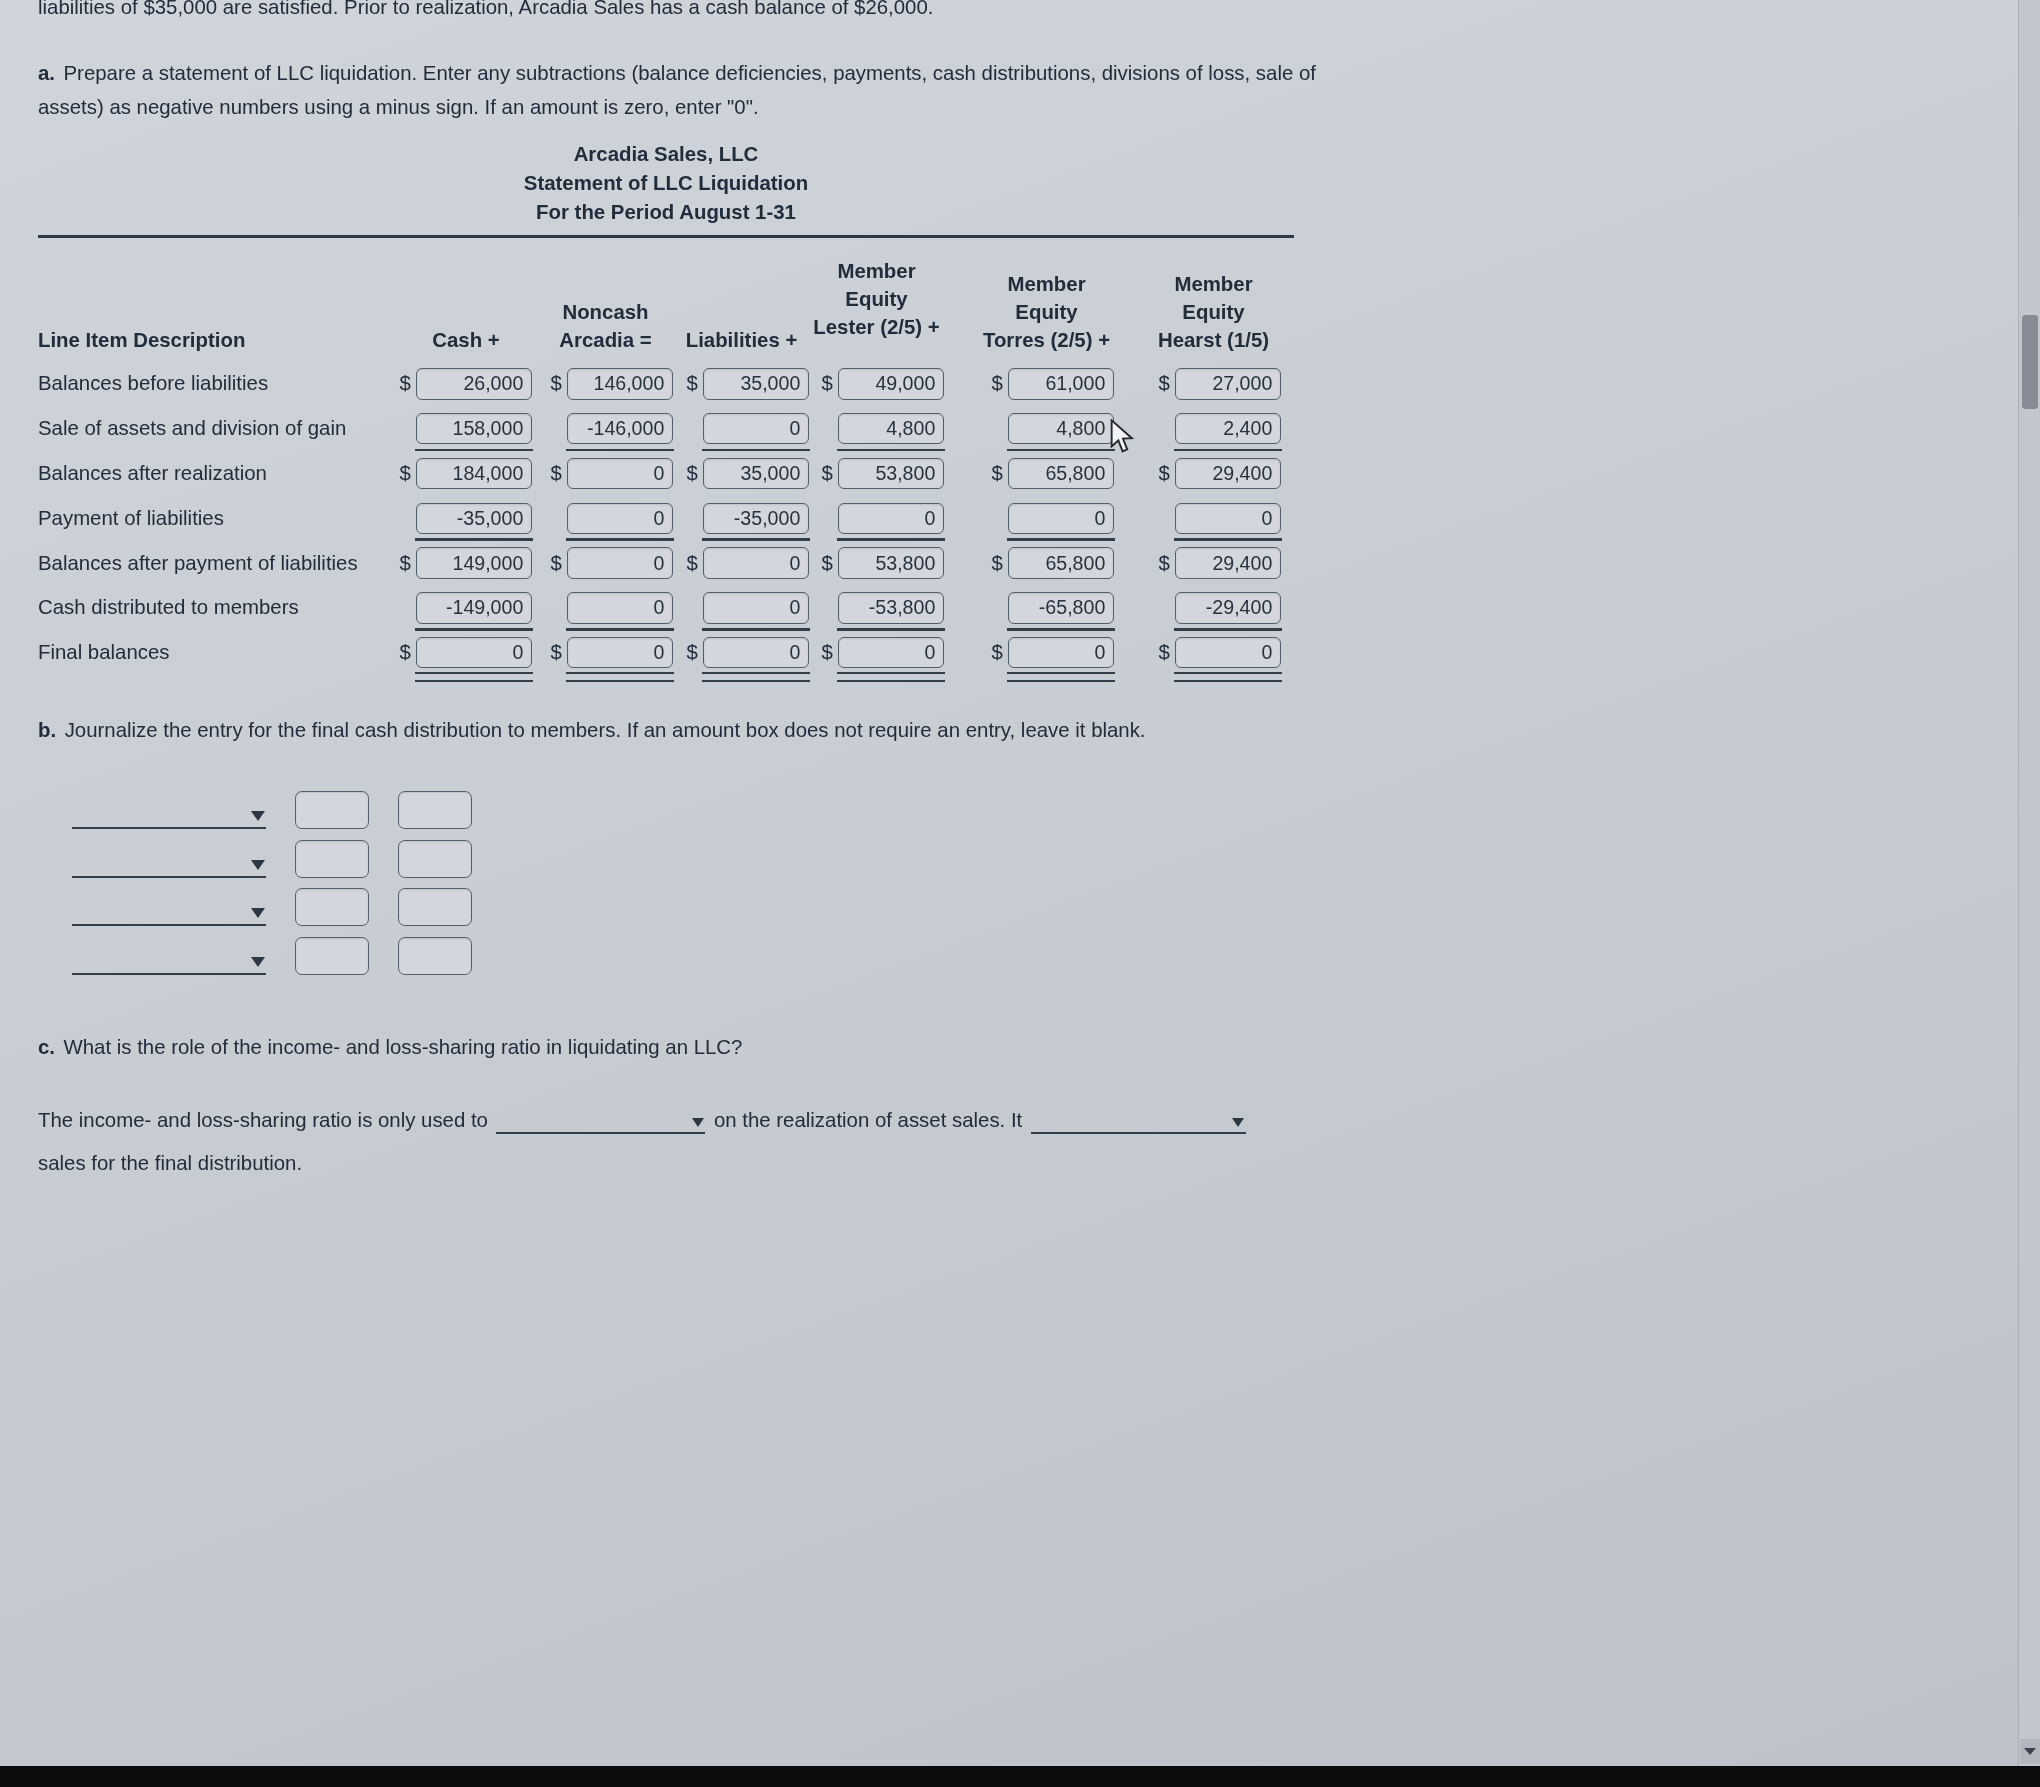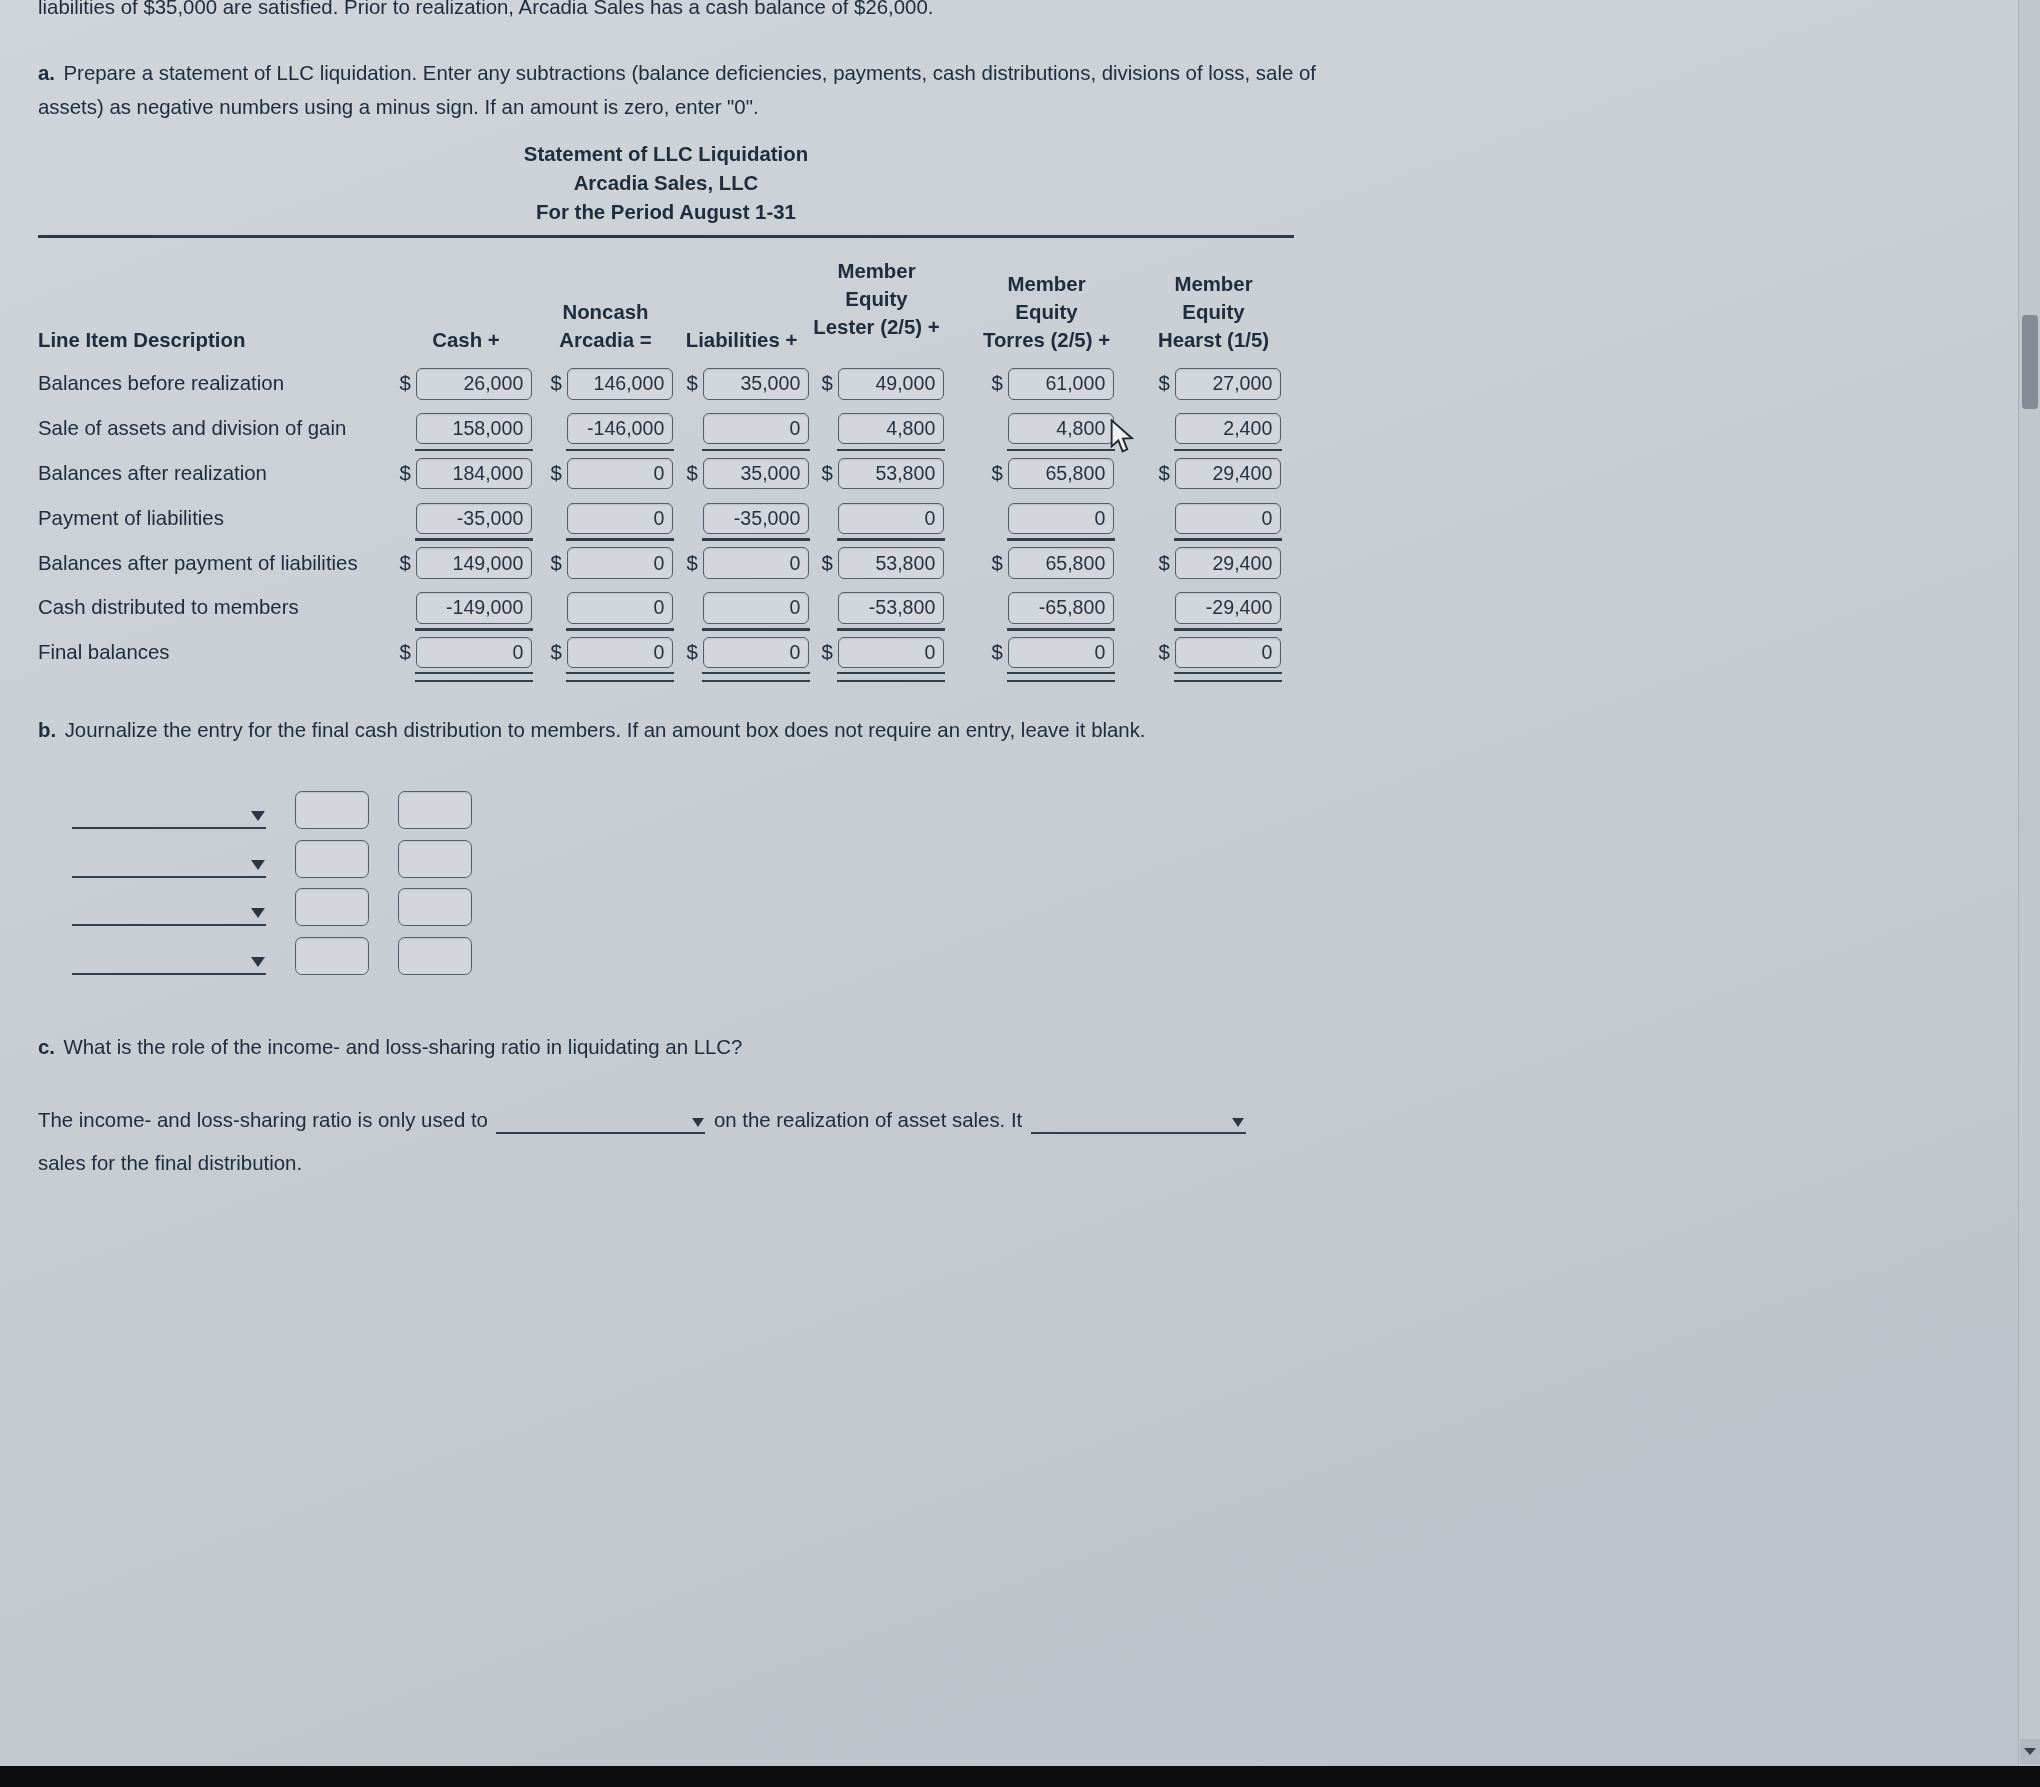--- a/index.html
+++ b/index.html
@@ -125,22 +125,22 @@
 <body>
 
 <div class="page">
   <div class="content">
 
     <div class="top-text">liabilities of $35,000 are satisfied. Prior to realization, Arcadia Sales has a cash balance of $26,000.</div>
 
     <p class="para para-a"><span class="plabel">a.</span><span>Prepare a statement of LLC liquidation. Enter any subtractions (balance deficiencies, payments, cash distributions, divisions of loss, sale of assets) as negative numbers using a minus sign. If an amount is zero, enter "0".</span></p>
 
     <div class="stmt">
+      <div>Arcadia Sales, LLC</div>
       <div>Statement of LLC Liquidation</div>
-      <div>Arcadia Sales, LLC</div>
       <div>For the Period August 1-31</div>
     </div>
     <div class="hrule"></div>
 
     <div class="thead">
       <div class="h-label">Line Item Description</div>
       <div class="hcell">
           <div class="hinner">Cash +</div>
         </div>
       <div class="hcell">
@@ -171,21 +171,21 @@
         <div>Member</div>
         <div>Equity</div>
         <div>Hearst (1/5)</div>
       </div>
         </div>
     </div>
 
     <div class="tbody">
 
       <div class="trow">
-        <div class="tlabel">Balances before realization</div>
+        <div class="tlabel">Balances before liabilities</div>
         <div class="tcell c0">
             <span class="dollar">$</span>
             <span class="boxwrap">
               <input class="amount" type="text" value="26,000" style="">
             </span>
           </div>
         <div class="tcell">
             <span class="dollar">$</span>
             <span class="boxwrap">
               <input class="amount" type="text" value="146,000" style="">

